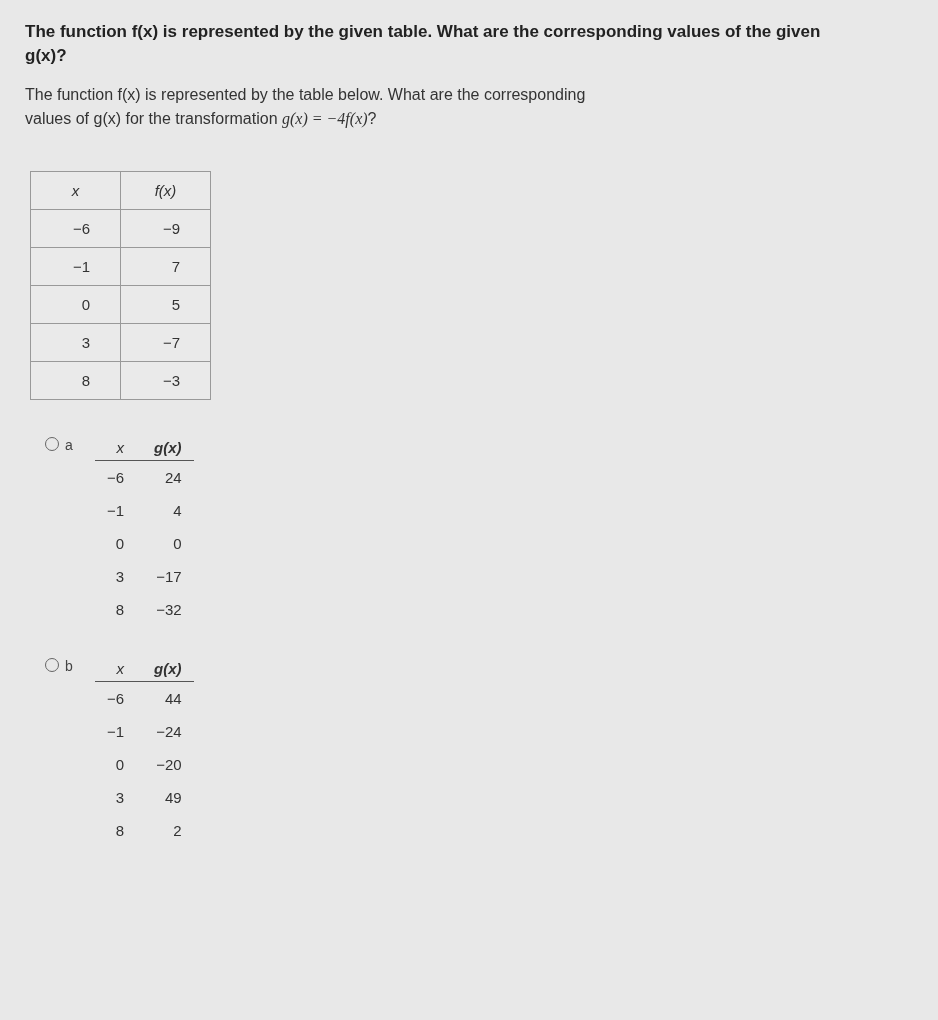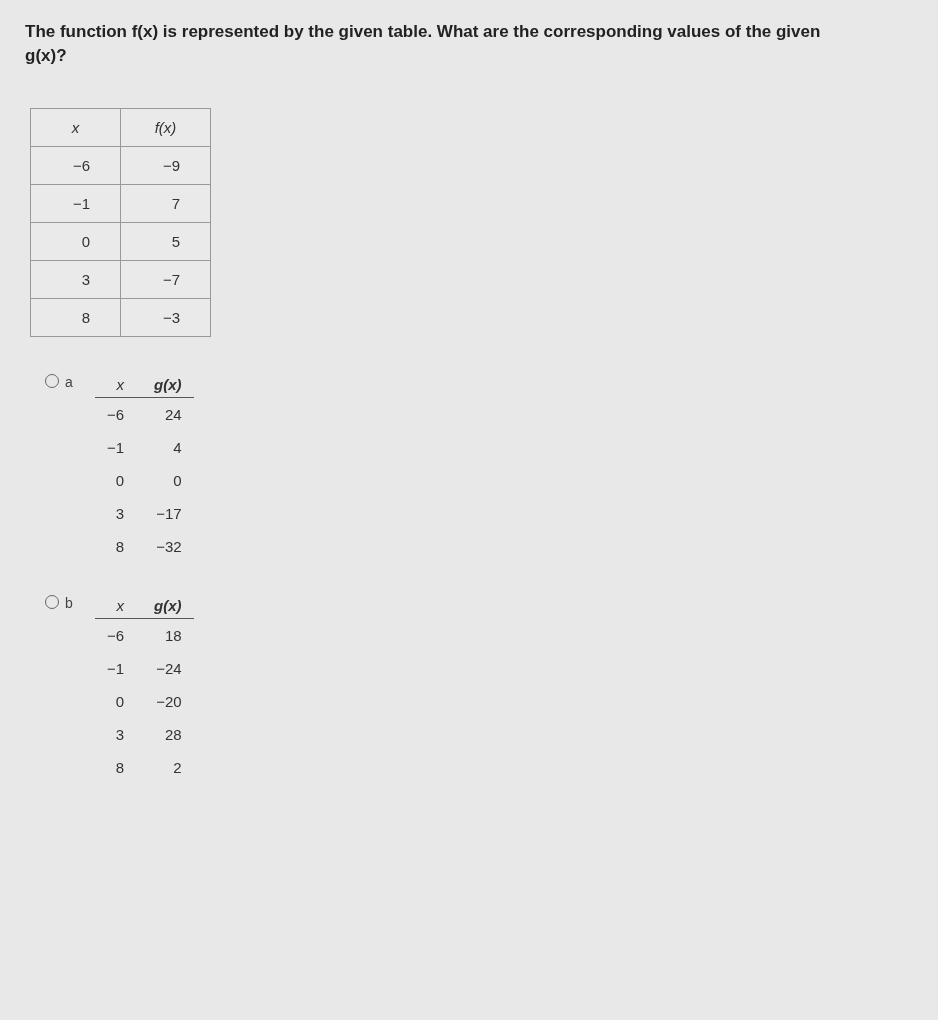--- a/index.html
+++ b/index.html
@@ -113,20 +113,24 @@
       padding-right: 18px;
     }
   </style>
 </head>
 <body>
 
 <div>
   <p class="title">
     <span>The function f(x) is represented by the given table. What are the corresponding values of the given</span><br>
     <span>g(x)?</span>
+  </p>
+  <p class="subtitle">
+    <span>The function f(x)  is represented by the table below. What are the corresponding</span><br>
+    <span>values of g(x)  for the transformation </span><span class="equation">g(x) = −4f(x)</span><span>?</span>
   </p>
 </div>
 
 <table class="data-table">
   <tbody>
       <tr>
     <th>x</th>
     <th class="fx">f(x)</th>
   </tr>
   <tr>
@@ -195,33 +199,33 @@
     </div>
     <div class="option-label">b</div>
     <table class="answer-table">
       <tbody>
           <tr>
         <th>x</th>
         <th>g(x)</th>
       </tr>
       <tr>
             <td>−6</td>
-            <td>18</td>
+            <td>44</td>
           </tr>
       <tr>
             <td>−1</td>
             <td>−24</td>
           </tr>
       <tr>
             <td>0</td>
             <td>−20</td>
           </tr>
       <tr>
             <td>3</td>
-            <td>28</td>
+            <td>49</td>
           </tr>
       <tr>
             <td>8</td>
             <td>2</td>
           </tr>
     </tbody>
       </table>
   </div>
 
 </div>

